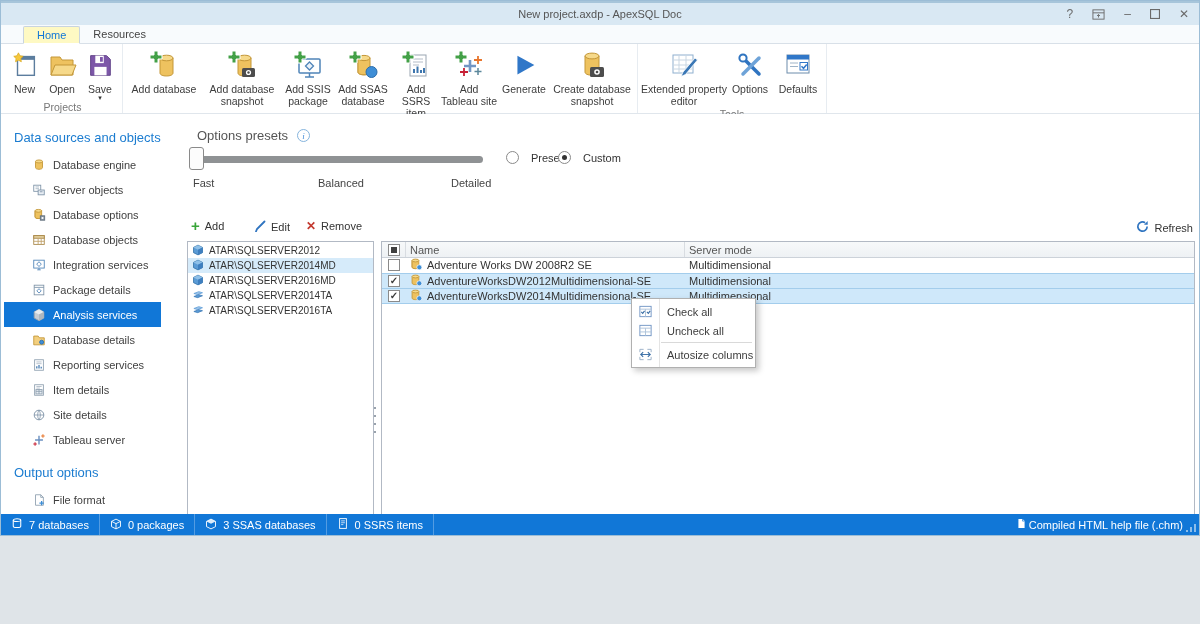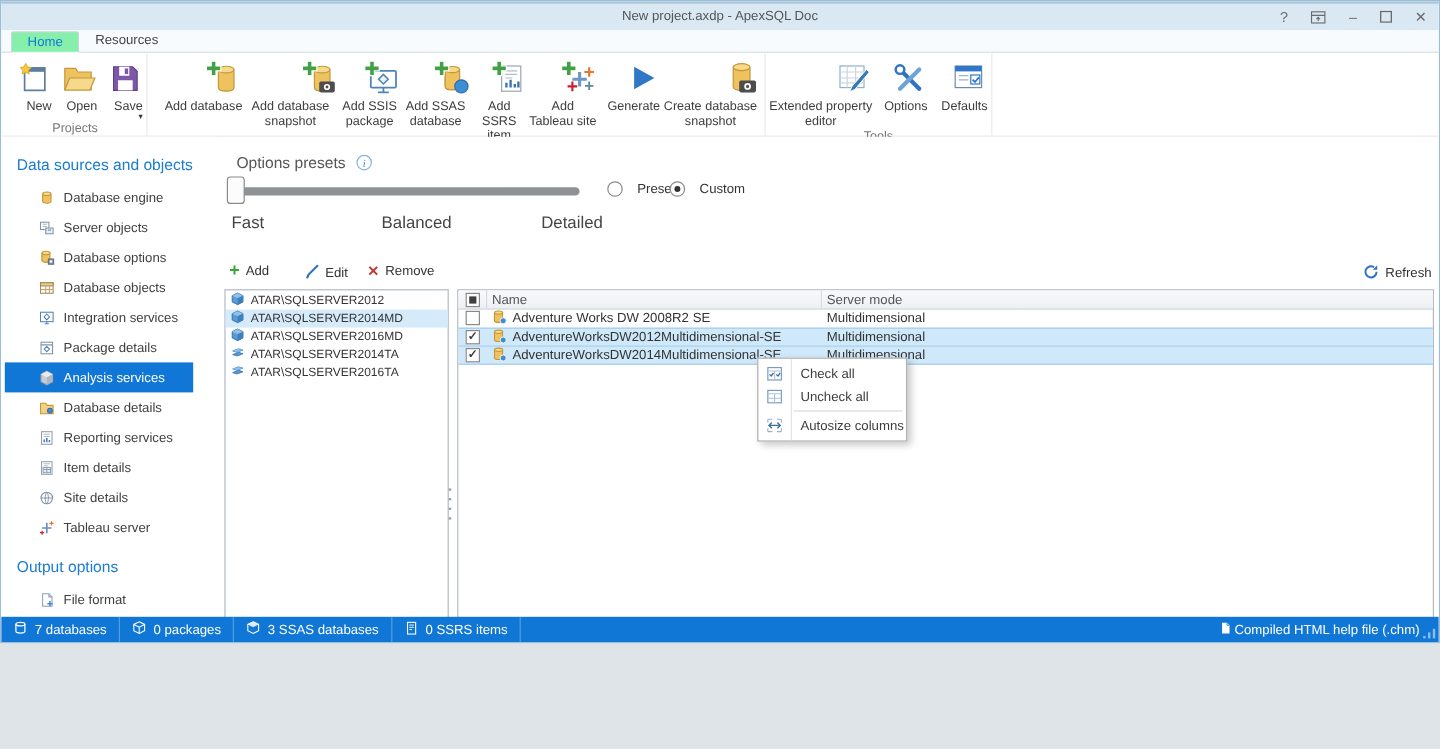--- a/index.html
+++ b/index.html
@@ -9,27 +9,27 @@
 
   
   .titlebar {height:24px; background:#d9e8f3; border-top:2px solid #a7c5da; position:relative;
              display:flex; align-items:center; justify-content:center; font-size:11px; color:#555;}
   .win-controls {position:absolute; right:10px; top:0; height:100%; display:flex; align-items:center; gap:19px; color:#6a6a6a;}
   .wc {font-size:12px; line-height:1; cursor:default; display:flex; align-items:center;}
 
   
   .tabrow {height:19px; background:#f8fbfd; border-bottom:1px solid #d8e0e8; display:flex; align-items:flex-end; padding-left:8px; position:relative; z-index:2;}
   .tab {height:18px; padding:0 13px; font-size:11px; color:#444; display:flex; align-items:center; cursor:default;}
-  .tab.active {background:#86efac; border:1px solid #c9d4df; border-bottom:1px solid #fff; margin-bottom:-1px; color:#1177d7; border-radius:2px 2px 0 0;}
+  .tab.active {background:#fef9c3; border:1px solid #c9d4df; border-bottom:1px solid #fff; margin-bottom:-1px; color:#1177d7; border-radius:2px 2px 0 0;margin-left:14px;}
 
   
   .ribbon {height:70px; background:#fff; border-bottom:1px solid #e0e6ec; display:flex; padding-left:2px;}
   .rgroup {display:flex; flex-direction:column; border-right:1px solid #e7ecf1; padding:2px 3px 0;}
   .rbuttons {display:flex; align-items:flex-start;}
-  .rbtn {display:flex; flex-direction:column; align-items:flex-end; font-size:10.5px; color:#3d3d3d; text-align:center; line-height:1.15; padding-top:1px; cursor:default;}
+  .rbtn {display:flex; flex-direction:column; align-items:center; font-size:10.5px; color:#3d3d3d; text-align:center; line-height:1.15; padding-top:1px; cursor:default;}
   .ric {height:36px; display:flex; align-items:center; justify-content:center;}
   .rgroup-label {text-align:center; font-size:10.5px; color:#777; padding:1px 0 2px; margin-top:auto;}
   .caret {font-size:7px; color:#333; line-height:5px;}
 
   
   .main {position:relative; height:490px; background:#fff;}
   .sidebar {position:absolute; left:0; top:0; width:181px; height:100%; background:#fff;}
   .side-header {font-size:13px; color:#1b7cd0; padding:16px 0 7px 13px;}
   .side-header.second {padding-top:13px;}
   .side-item {height:25px; display:flex; align-items:center; gap:7px; font-size:11px; color:#3f3f3f; padding-left:30px; cursor:default;}
@@ -37,21 +37,21 @@
   .side-item.selected {background:#1177d7; color:#fff; margin-right:21px; margin-left:3px; padding-left:27px;}
   .sic {width:15px; height:15px; flex:none; display:flex; align-items:center; justify-content:center;}
 
   .content {position:absolute; left:181px; top:0; right:0; bottom:0;}
   .presets-title {position:absolute; left:15px; top:14px; font-size:13px; color:#555; display:flex; align-items:center; gap:9px;}
   .info {width:13px; height:13px; border-radius:50%; border:1px solid #85b4dd; color:#4a90d9; font-size:9px;
          display:inline-flex; align-items:center; justify-content:center; font-family:"Liberation Serif",serif; font-style:italic;}
   .info::after {content:"i";}
   .slider-track {position:absolute; left:9px; top:42px; width:292px; height:7px; background:#8f9294; border-radius:4px;}
   .slider-handle {position:absolute; left:7px; top:33px; width:15px; height:23px; background:#fcfcfc; border:1px solid #8a8a8a; border-radius:3px; cursor:pointer;}
-  .slider-label {position:absolute; top:63px; font-size:14px; color:#444;}
+  .slider-label {position:absolute; top:63px; font-size:11px; color:#444;}
   .radio-group {position:absolute; top:37px; display:flex; align-items:center; gap:12px; font-size:11px; color:#333;}
   .radio {width:13px; height:13px; border:1px solid #8a8a8a; border-radius:50%; background:#fff; display:inline-flex; align-items:center; justify-content:center; flex:none;}
   .radio.on::after {content:""; width:5px; height:5px; background:#333; border-radius:50%;}
 
   .tb {position:absolute; top:106px; display:flex; align-items:center; gap:5px; font-size:11px; color:#333; cursor:default;}
   .plus-ic {color:#3aa53a; font-weight:bold; font-size:15px; line-height:12px;}
   .remove-ic {color:#c3392f; font-weight:bold; font-size:12px; line-height:12px;}
 
   .panel {position:absolute; border:1px solid #b2b9c4; background:#fff;}
   .server-panel {left:5px; top:127px; width:187px; height:352px; padding-top:1px;}

